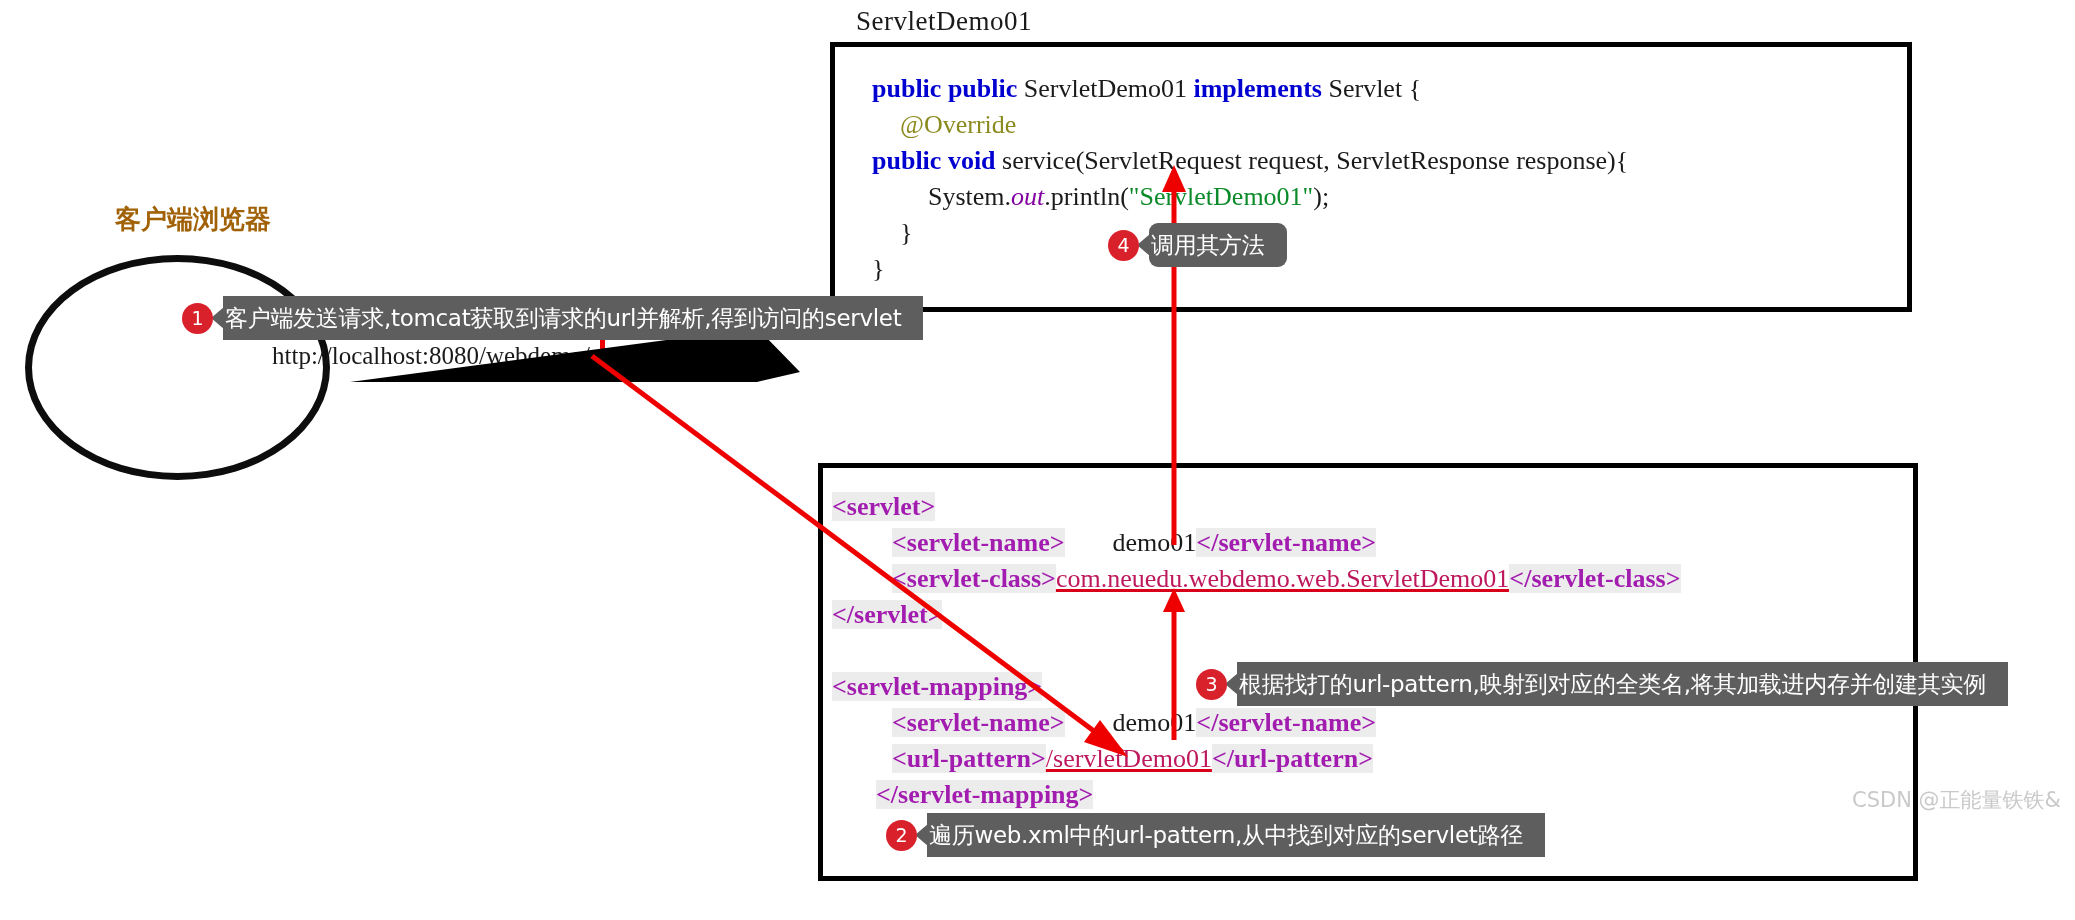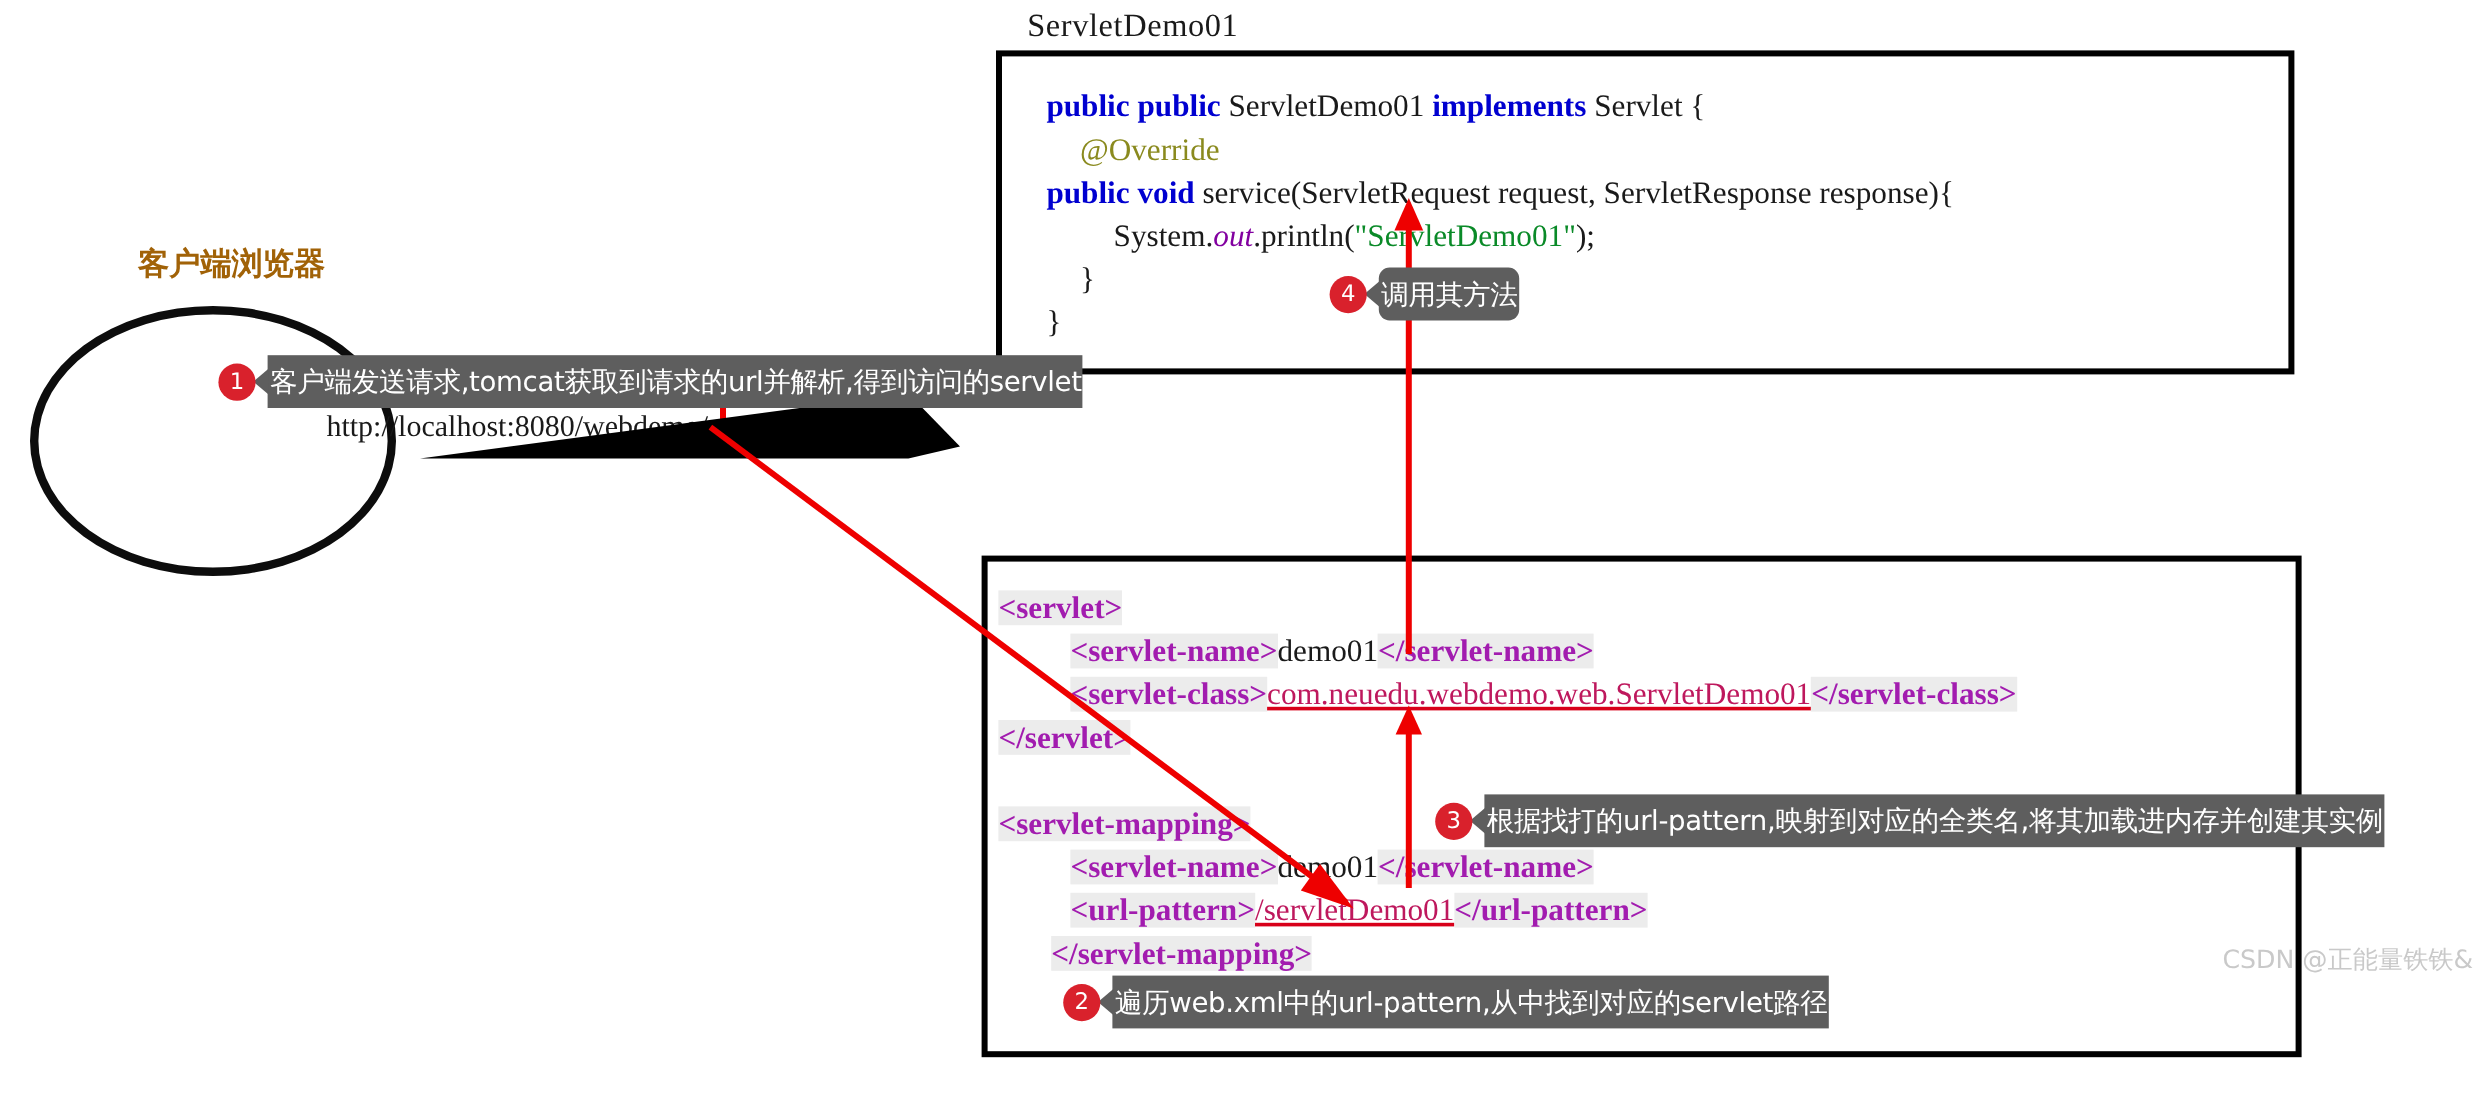--- a/index.html
+++ b/index.html
@@ -31,41 +31,41 @@
   .kw{color:#0000d0;font-weight:bold;}
   .ann{color:#8a8a1e;}
   .str{color:#0a8a28;}
   .fld{color:#8200a0;font-style:italic;}
   .plain{color:#1a1a1a;}
 
   
   .xmlline{position:absolute;white-space:pre;font-size:26px;
       font-family:"Liberation Serif",serif;color:#1a1a1a;}
   .tag{color:#a21caf;background:#ececec;font-weight:bold;}
-  .val{color:#1a1a1a;}
+  .val{color:#1a1a1a;margin-left:48px;}
   .valu{color:#be185d;text-decoration:underline;text-decoration-color:#d8001a;
         text-decoration-thickness:3px;}
 
   
   #url-text{left:272px;top:342px;font-size:25px;font-family:"Liberation Serif",serif;
       color:#1a1a1a;white-space:pre;}
   #url-hilite{left:600px;top:334px;width:152px;height:40px;border:5px solid #ee0000;
       box-sizing:border-box;background:transparent;}
 
   
   .callout{position:absolute;display:flex;align-items:center;height:44px;}
   .cnum{width:31px;height:31px;border-radius:50%;background:#d9212c;color:#fff;
       font-size:19px;font-family:"DejaVu Sans","Liberation Sans",sans-serif;
       display:flex;align-items:center;justify-content:center;
       position:relative;z-index:3;flex:0 0 auto;}
   .carrow{width:0;height:0;border-top:11px solid transparent;
       border-bottom:11px solid transparent;border-right:13px solid #5e5e5e;
       margin-left:-2px;position:relative;z-index:2;flex:0 0 auto;}
   .cbody{background:#5e5e5e;color:#fff;height:44px;display:flex;align-items:center;
-      padding:0 1px 0 2px;font-size:23px;
+      padding:0 22px 0 2px;font-size:23px;
       font-family:"DejaVu Sans","Liberation Sans",sans-serif;white-space:pre;
       letter-spacing:-0.3px;margin-left:-1px;}
   #callout-1{left:182px;top:296px;}
   #callout-2{left:886px;top:813px;}
   #callout-3{left:1196px;top:662px;}
   #callout-4{left:1108px;top:223px;}
   #callout-4 .cbody{border-radius:9px;}
   #callout-4 .carrow{border-right-color:#5e5e5e;}
 
   

